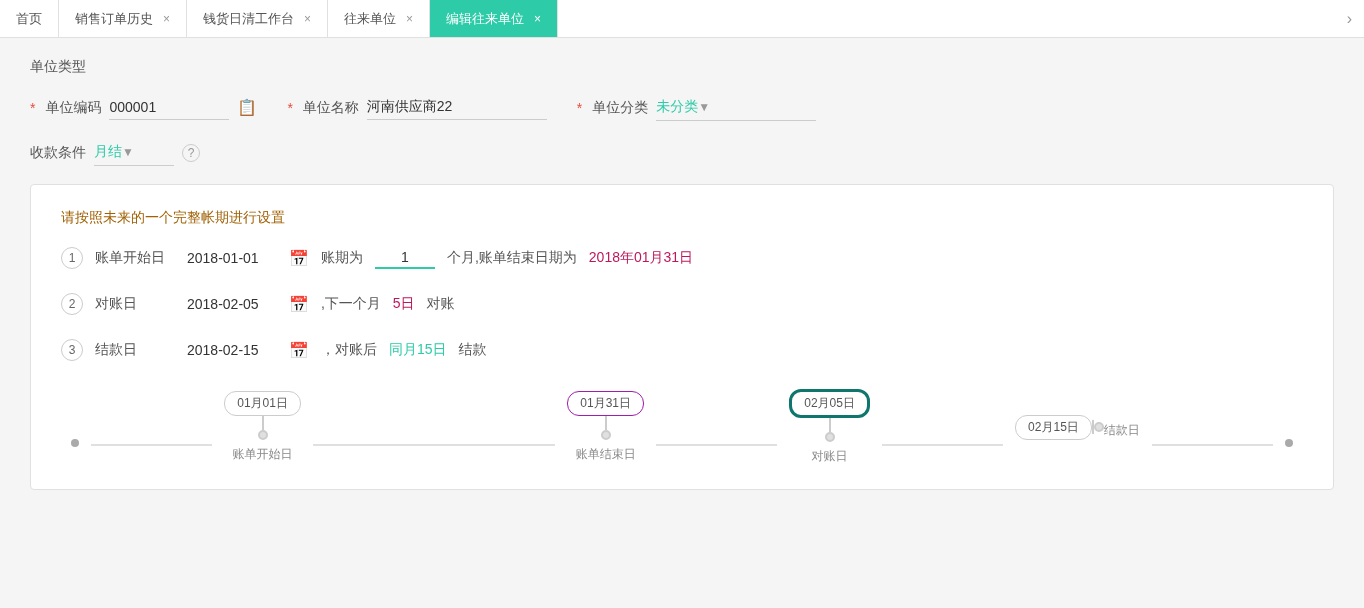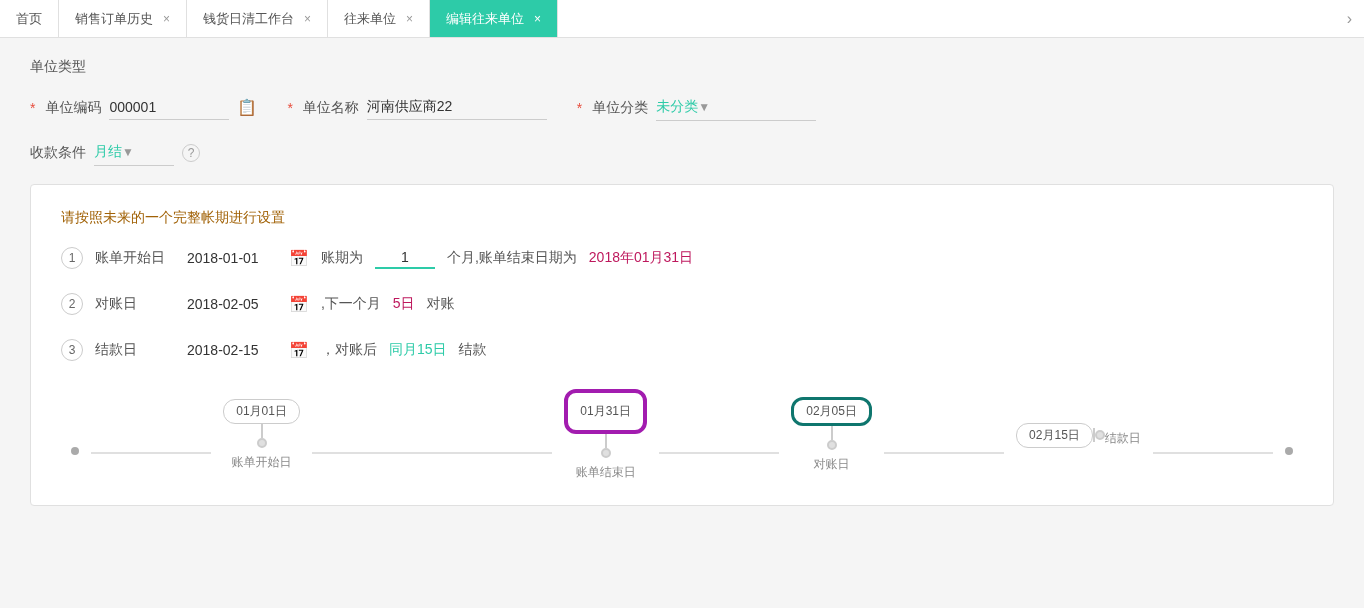--- a/index.html
+++ b/index.html
@@ -346,21 +346,21 @@
         <div style="display:flex;flex-direction:column;align-items:center;">
           <div style="background:#fff;border:1px solid #ccc;border-radius:12px;padding:3px 12px;font-size:12px;color:#555;white-space:nowrap;">01月01日</div>
           <div style="width:2px;height:14px;background:#ccc;"></div>
           <div style="width:10px;height:10px;border-radius:50%;background:#e0e0e0;border:2px solid #ccc;"></div>
           <div style="font-size:12px;color:#888;margin-top:6px;white-space:nowrap;">账单开始日</div>
         </div>
 
         <div style="flex:2;height:2px;background:#e0e0e0;margin-top:36px;"></div>
 
         <div style="display:flex;flex-direction:column;align-items:center;">
-          <div style="background:#fff;border:4px solid #a21caf;border-radius:12px;padding:10px 12px;font-size:12px;color:#555;white-space:nowrap;">01月31日</div>
+          <div style="background:#fff;border:1px solid #a21caf;border-radius:12px;padding:3px 12px;font-size:12px;color:#555;white-space:nowrap;">01月31日</div>
           <div style="width:2px;height:14px;background:#ccc;"></div>
           <div style="width:10px;height:10px;border-radius:50%;background:#e0e0e0;border:2px solid #ccc;"></div>
           <div style="font-size:12px;color:#888;margin-top:6px;white-space:nowrap;">账单结束日</div>
         </div>
 
         <div style="flex:1;height:2px;background:#e0e0e0;margin-top:36px;"></div>
 
         <div style="display:flex;flex-direction:column;align-items:center;">
           <div style="background:#fff;border:3px solid #0f766e;border-radius:12px;padding:3px 12px;font-size:12px;color:#555;white-space:nowrap;">02月05日</div>
           <div style="width:2px;height:14px;background:#ccc;"></div>

